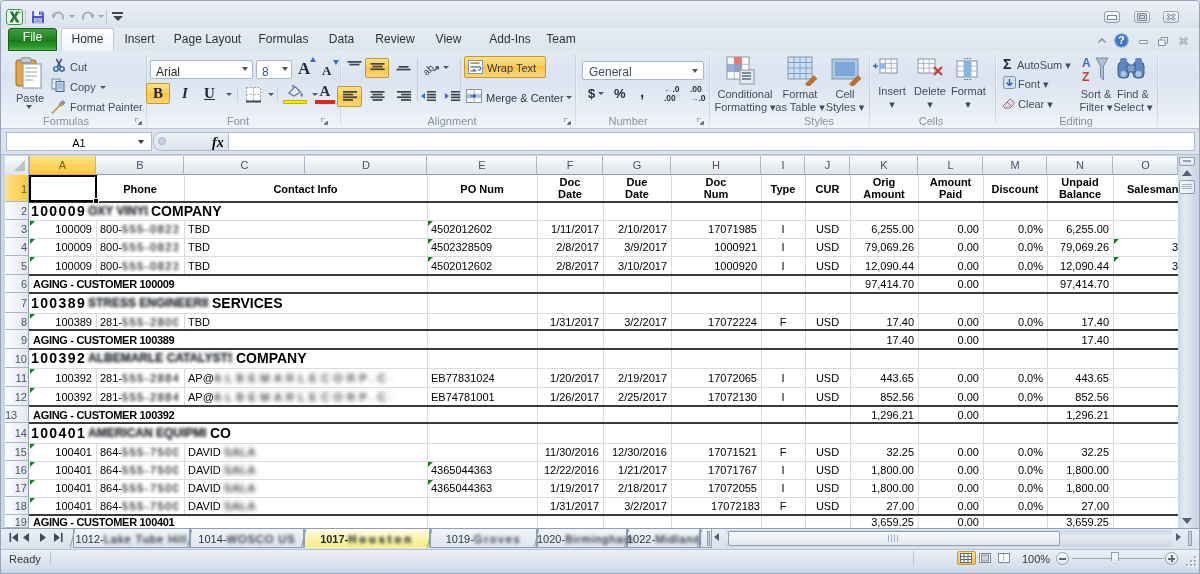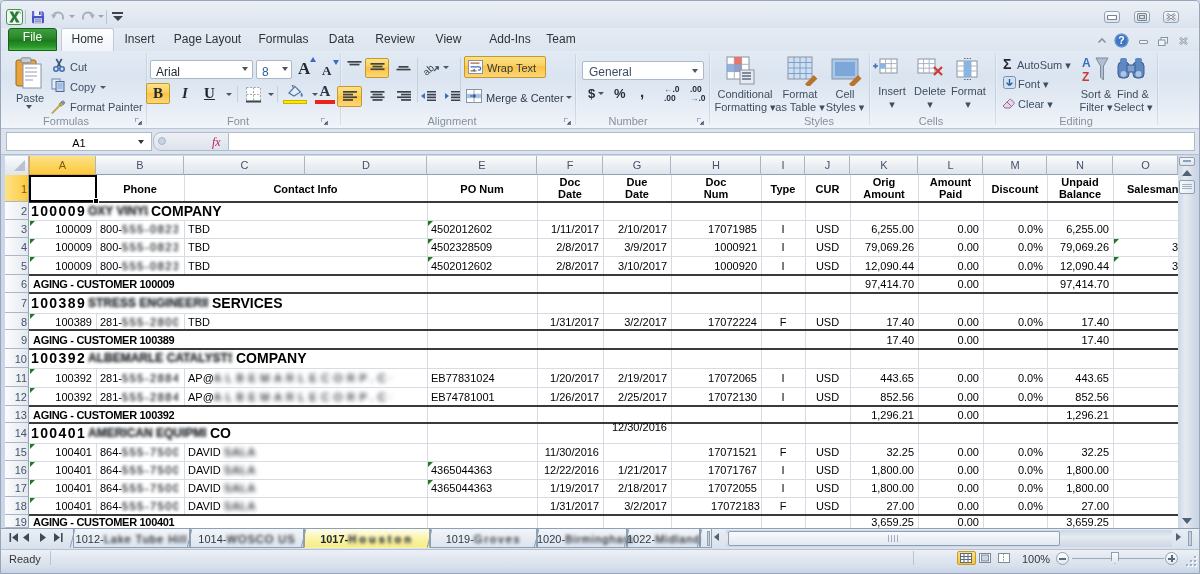--- a/index.html
+++ b/index.html
@@ -327,21 +327,21 @@
 <rect x="4" y="2" width="7" height="5" rx="2" fill="#5f87c0"></rect>
       <rect x="19" y="2" width="7" height="5" rx="2" fill="#5f87c0"></rect>
 </svg>
 <div class="a rtxt ct" style="left:1107px;top:88px;width:52px">Find &amp;<br>Select ▾</div>
 <div class="a" style="left:0px;top:129px;width:1200px;height:26px;background:#dce3ed;border-bottom:1px solid #b2bfd0"></div>
 <div class="a" style="left:6px;top:132px;width:146px;height:19px;background:#fff;border:1px solid #afbbcb"></div>
 <div class="a cell" style="left:6px;top:138px;width:146px;text-align:center;font-size:11px">A1</div>
 <div class="a" style="left:138px;top:140px;width:0;height:0;border-top:4px solid #333;border-left:3.5px solid transparent;border-right:3.5px solid transparent"></div>
 <div class="a" style="left:153px;top:132px;width:76px;height:19px;background:linear-gradient(#eef1f6,#dde3ec);border:1px solid #afbbcb;border-radius:8px 0 0 8px"></div>
 <div class="a" style="left:158px;top:137px;width:8px;height:8px;border-radius:50%;background:#c9d2de;border:1px solid #aab6c6"></div>
-<div class="a" style="left:212px;top:135px;font-size:12px;font-style:italic;font-weight:normal;color:#be185d;font-family:'Liberation Serif',serif">fx</div>
+<div class="a" style="left:212px;top:135px;font-size:14px;font-style:italic;font-weight:bold;color:#000000;font-family:'Liberation Serif',serif">fx</div>
 <div class="a" style="left:229px;top:132px;width:966px;height:19px;background:#fff;border:1px solid #afbbcb;border-left:0"></div>
 <div class="a" style="left:0px;top:155px;width:1200px;height:373px;background:#cbd6e6"></div>
 <div class="a" style="left:5px;top:156px;width:1173px;height:372px;background:#fff"></div>
 <div class="a" style="left:5px;top:156px;width:1173px;height:19px;background:linear-gradient(#fbfcfd,#e9edf2 60%,#e0e5ec);border-bottom:1px solid #8ea0b5"></div>
 <div class="a" style="left:5px;top:156px;width:24px;height:19px;background:linear-gradient(#fbfcfd,#e9edf2 60%,#e0e5ec);border-right:1px solid #a8b6c8"></div>
 <div class="a" style="left:14px;top:160px;width:0;height:0;border-bottom:11px solid #b8c2cf;border-left:11px solid transparent"></div>
 <div class="a" style="left:29px;top:156px;width:67px;height:19px;background:linear-gradient(#fee287,#fcd45c 55%,#fbc93f);border-right:1px solid #a8b6c8;border-bottom:1px solid #e8a838;border-left:1px solid #e8a838;"></div>
 <div class="a" style="left:29px;top:159px;width:67px;text-align:center;font-size:11px;color:#7a5c10">A</div>
 <div class="a" style="left:96px;top:156px;width:88px;height:19px;;border-right:1px solid #a8b6c8;"></div>
 <div class="a" style="left:96px;top:159px;width:88px;text-align:center;font-size:11px;color:#44536a">B</div>
@@ -389,21 +389,21 @@
 <div class="a" style="left:5px;top:318px;width:22px;text-align:right;font-size:11px;color:#44536a;line-height:0.8">8</div>
 <div class="a" style="left:5px;top:330px;width:24px;height:19px;background:linear-gradient(90deg,#fbfcfd,#e4e9ef);border-right:1px solid #8ea0b5;border-bottom:1px solid #a8b6c8"></div>
 <div class="a" style="left:5px;top:336px;width:22px;text-align:right;font-size:11px;color:#44536a;line-height:0.8">9</div>
 <div class="a" style="left:5px;top:349px;width:24px;height:19px;background:linear-gradient(90deg,#fbfcfd,#e4e9ef);border-right:1px solid #8ea0b5;border-bottom:1px solid #a8b6c8"></div>
 <div class="a" style="left:5px;top:355px;width:22px;text-align:right;font-size:11px;color:#44536a;line-height:0.8">10</div>
 <div class="a" style="left:5px;top:368px;width:24px;height:19px;background:linear-gradient(90deg,#fbfcfd,#e4e9ef);border-right:1px solid #8ea0b5;border-bottom:1px solid #a8b6c8"></div>
 <div class="a" style="left:5px;top:374px;width:22px;text-align:right;font-size:11px;color:#44536a;line-height:0.8">11</div>
 <div class="a" style="left:5px;top:387px;width:24px;height:19px;background:linear-gradient(90deg,#fbfcfd,#e4e9ef);border-right:1px solid #8ea0b5;border-bottom:1px solid #a8b6c8"></div>
 <div class="a" style="left:5px;top:393px;width:22px;text-align:right;font-size:11px;color:#44536a;line-height:0.8">12</div>
 <div class="a" style="left:5px;top:406px;width:24px;height:17px;background:linear-gradient(90deg,#fbfcfd,#e4e9ef);border-right:1px solid #8ea0b5;border-bottom:1px solid #a8b6c8"></div>
-<div class="a" style="left:5px;top:411px;width:22px;text-align:right;font-size:11px;color:#44536a;line-height:0.8">13</div>
+<div class="a" style="left:5px;top:411px;width:22px;text-align:left;font-size:11px;color:#44536a;line-height:0.8">13</div>
 <div class="a" style="left:5px;top:423px;width:24px;height:20px;background:linear-gradient(90deg,#fbfcfd,#e4e9ef);border-right:1px solid #8ea0b5;border-bottom:1px solid #a8b6c8"></div>
 <div class="a" style="left:5px;top:429px;width:22px;text-align:right;font-size:11px;color:#44536a;line-height:0.8">14</div>
 <div class="a" style="left:5px;top:443px;width:24px;height:18px;background:linear-gradient(90deg,#fbfcfd,#e4e9ef);border-right:1px solid #8ea0b5;border-bottom:1px solid #a8b6c8"></div>
 <div class="a" style="left:5px;top:448px;width:22px;text-align:right;font-size:11px;color:#44536a;line-height:0.8">15</div>
 <div class="a" style="left:5px;top:461px;width:24px;height:18px;background:linear-gradient(90deg,#fbfcfd,#e4e9ef);border-right:1px solid #8ea0b5;border-bottom:1px solid #a8b6c8"></div>
 <div class="a" style="left:5px;top:466px;width:22px;text-align:right;font-size:11px;color:#44536a;line-height:0.8">16</div>
 <div class="a" style="left:5px;top:479px;width:24px;height:18px;background:linear-gradient(90deg,#fbfcfd,#e4e9ef);border-right:1px solid #8ea0b5;border-bottom:1px solid #a8b6c8"></div>
 <div class="a" style="left:5px;top:484px;width:22px;text-align:right;font-size:11px;color:#44536a;line-height:0.8">17</div>
 <div class="a" style="left:5px;top:497px;width:24px;height:18px;background:linear-gradient(90deg,#fbfcfd,#e4e9ef);border-right:1px solid #8ea0b5;border-bottom:1px solid #a8b6c8"></div>
 <div class="a" style="left:5px;top:502px;width:22px;text-align:right;font-size:11px;color:#44536a;line-height:0.8">18</div>
@@ -602,21 +602,21 @@
 <div class="a cell ct" style="left:805px;top:392px;width:45px">USD</div>
 <div class="a cell rt" style="left:714px;top:392px;width:200px">852.56</div>
 <div class="a cell rt" style="left:779px;top:392px;width:200px">0.00</div>
 <div class="a cell rt" style="left:843px;top:392px;width:200px">0.0%</div>
 <div class="a cell rt" style="left:909px;top:392px;width:200px">852.56</div>
 <div class="a tri" style="left:30px;top:444px"></div>
 <div class="a cell rt" style="left:-108px;top:447px;width:200px">100401</div>
 <div class="a cell" style="left:100px;top:447px;white-space:nowrap">864-<span class="blur" style="width:56px;letter-spacing:1.5px">555-7500</span></div>
 <div class="a cell" style="left:188px;top:447px;white-space:nowrap">DAVID <span class="blur" style="width:34px;letter-spacing:1px;filter:blur(2px)">SALA</span></div>
 <div class="a cell rt" style="left:399px;top:447px;width:200px">11/30/2016</div>
-<div class="a cell rt" style="left:467px;top:422px;width:200px">12/30/2016</div>
+<div class="a cell rt" style="left:467px;top:447px;width:200px">12/30/2016</div>
 <div class="a cell rt" style="left:557px;top:447px;width:200px">17071521</div>
 <div class="a cell ct" style="left:761px;top:447px;width:44px">F</div>
 <div class="a cell ct" style="left:805px;top:447px;width:45px">USD</div>
 <div class="a cell rt" style="left:714px;top:447px;width:200px">32.25</div>
 <div class="a cell rt" style="left:779px;top:447px;width:200px">0.00</div>
 <div class="a cell rt" style="left:843px;top:447px;width:200px">0.0%</div>
 <div class="a cell rt" style="left:909px;top:447px;width:200px">32.25</div>
 <div class="a tri" style="left:30px;top:462px"></div>
 <div class="a cell rt" style="left:-108px;top:465px;width:200px">100401</div>
 <div class="a cell" style="left:100px;top:465px;white-space:nowrap">864-<span class="blur" style="width:56px;letter-spacing:1.5px">555-7500</span></div>

